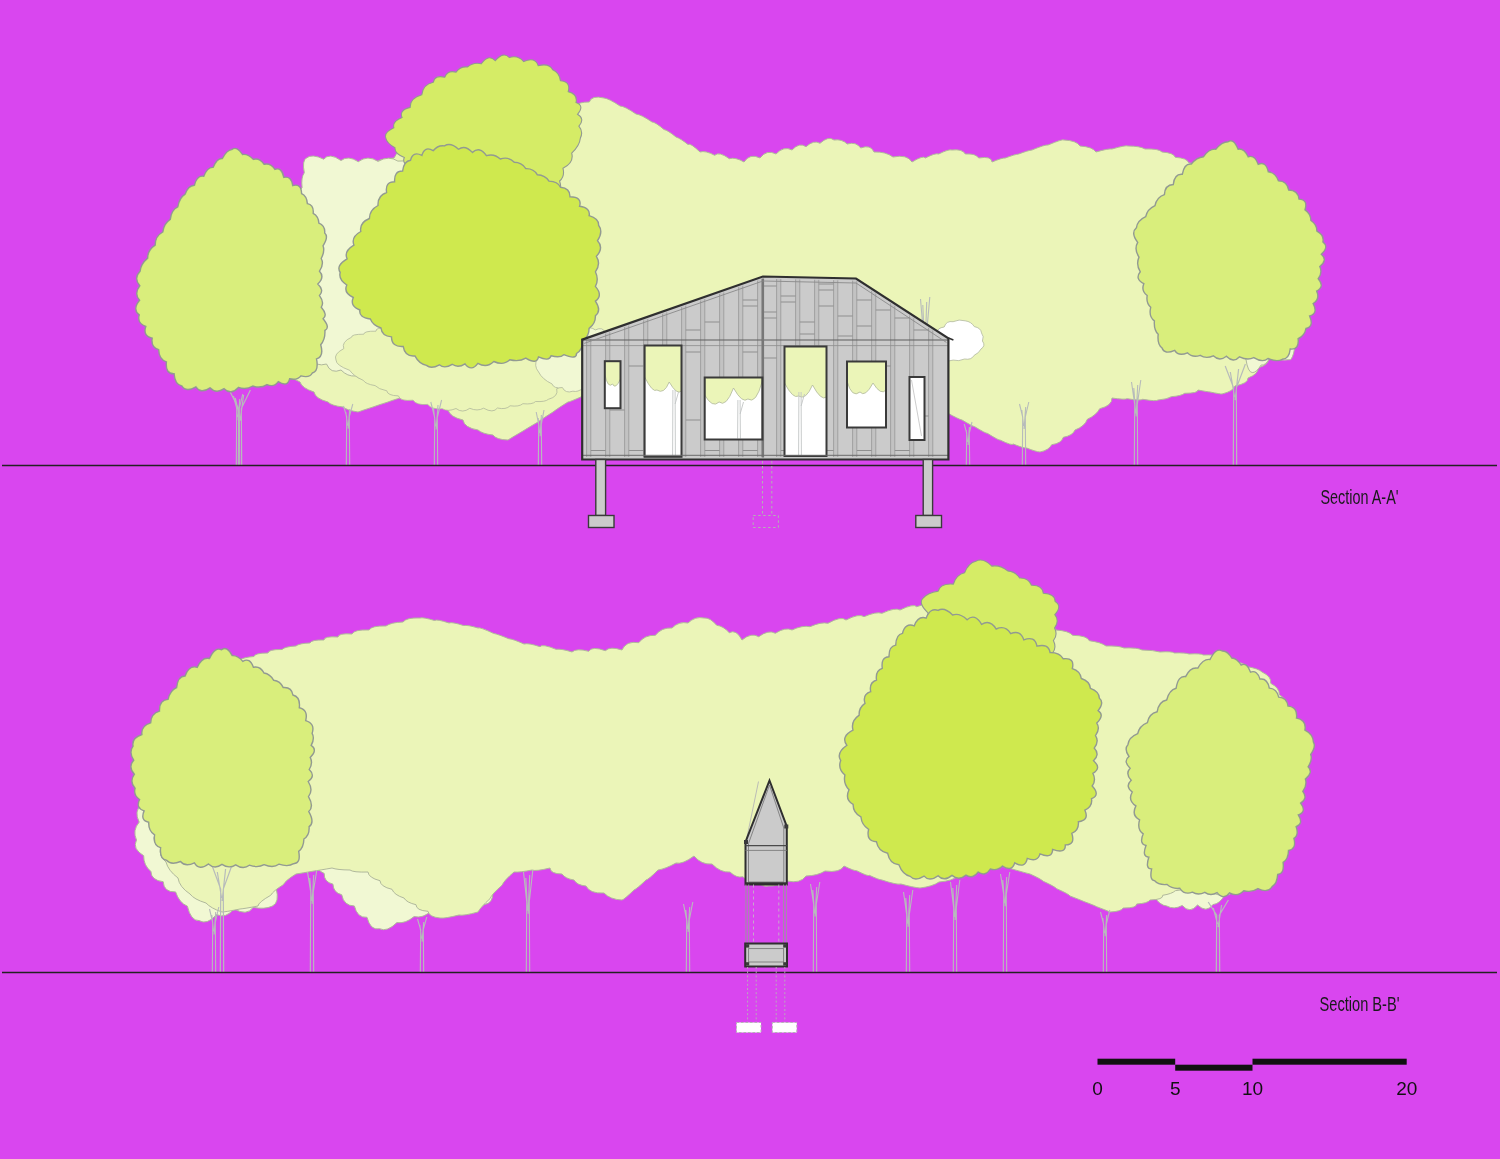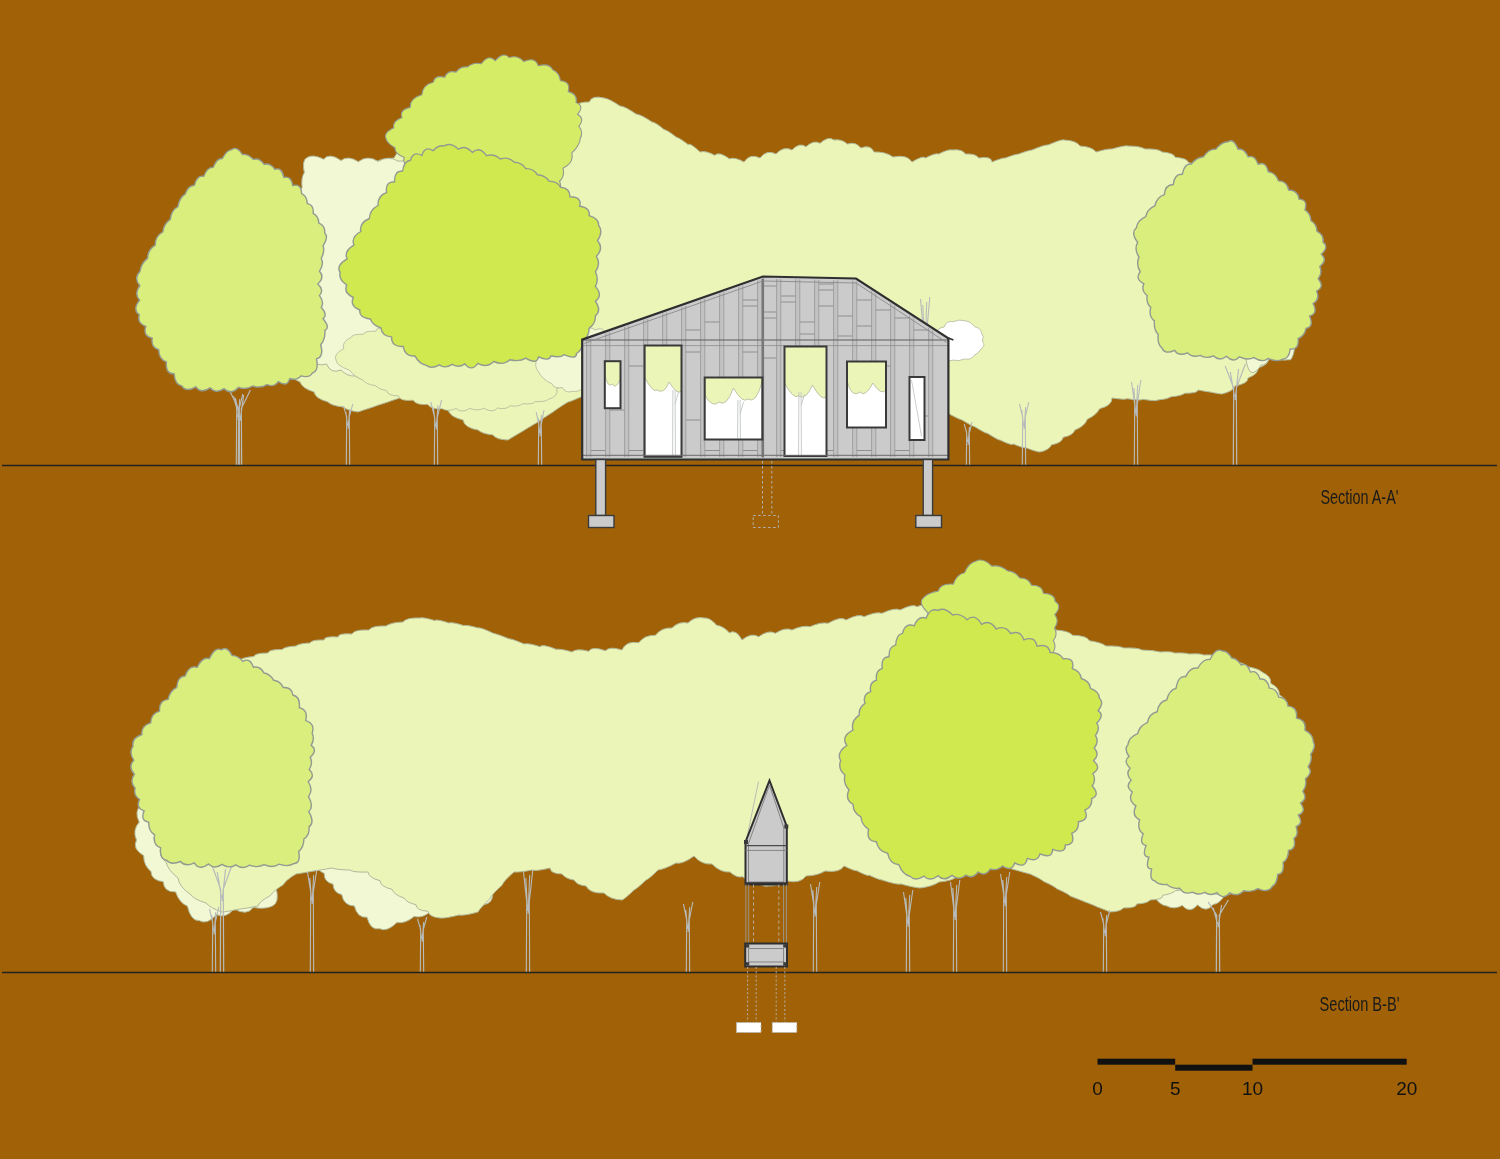--- a/index.html
+++ b/index.html
@@ -1,17 +1,17 @@
 <!DOCTYPE html>
 <html><head>
 <meta charset="utf-8">
 <title>Sections</title>
 <style>
 html,body{margin:0;padding:0;background:#fff;}
-#page{width:1500px;height:1159px;position:relative;overflow:hidden;background:#a16207;}
+#page{width:1500px;height:1159px;position:relative;overflow:hidden;background:#d946ef;}
 </style>
 </head>
 <body>
 
 <div id="page">
 <svg width="1500" height="1159" viewBox="0 0 1500 1159" xmlns="http://www.w3.org/2000/svg">
 
 <path d="M 268.0,352.0 Q 263.7,345.4 266.5,338.0 Q 259.7,331.5 265.0,324.0 Q 258.5,317.3 263.5,310.0 Q 257.7,303.1 262.0,296.0 Q 261.0,288.7 267.5,281.5 Q 263.7,274.0 273.0,267.0 Q 269.2,259.3 278.5,252.5 Q 276.1,244.8 284.0,238.0 Q 282.6,230.0 291.3,223.3 Q 291.2,215.4 298.7,208.7 Q 299.6,200.8 306.0,194.0 Q 307.9,188.7 318.7,185.3 Q 319.6,179.7 331.3,176.7 Q 334.7,171.5 344.0,168.0 Q 346.1,164.5 360.7,164.7 Q 365.3,161.9 377.3,161.3 Q 382.0,158.5 394.0,158.0 Q 397.6,150.3 406.7,144.7 Q 406.1,135.2 419.3,131.3 Q 420.0,122.1 432.0,118.0 Q 432.2,111.2 444.7,110.7 Q 446.0,104.3 457.3,103.3 Q 461.2,98.2 470.0,96.0 Q 475.0,92.4 487.3,93.3 Q 491.8,89.1 504.7,90.7 Q 510.7,87.4 522.0,88.0 Q 522.6,87.2 534.7,95.3 Q 537.4,96.2 547.3,102.7 Q 550.9,104.2 560.0,110.0 Q 562.2,103.8 574.7,106.0 Q 579.5,101.8 589.3,102.0 Q 591.6,95.0 604.0,98.0 Q 608.7,98.4 620.0,106.0 Q 624.4,106.0 636.0,114.0 Q 641.2,114.6 652.0,122.0 Q 654.9,121.8 664.0,129.5 Q 667.8,130.3 676.0,137.0 Q 680.3,138.4 688.0,144.5 Q 690.2,142.5 700.0,152.0 Q 705.4,150.3 714.7,155.3 Q 719.1,151.2 729.3,158.7 Q 735.3,156.9 744.0,162.0 Q 750.0,152.9 760.0,158.0 Q 766.9,149.1 776.0,154.0 Q 783.8,145.7 792.0,150.0 Q 799.5,142.0 806.0,146.7 Q 813.9,139.6 820.0,143.3 Q 828.5,135.6 834.0,140.0 Q 841.8,138.9 847.3,144.0 Q 856.1,141.4 860.7,148.0 Q 870.6,144.2 874.0,152.0 Q 885.6,151.5 893.0,157.0 Q 907.2,154.1 912.0,162.0 Q 923.6,155.0 925.3,158.0 Q 935.4,152.8 938.7,154.0 Q 948.7,149.0 952.0,150.0 Q 962.5,148.9 965.3,154.0 Q 975.7,153.3 978.7,158.0 Q 991.6,155.8 992.0,162.0 Q 1002.6,157.6 1005.3,158.0 Q 1014.5,154.5 1018.7,154.0 Q 1028.1,150.4 1032.0,150.0 Q 1045.3,144.4 1048.0,145.0 Q 1062.5,138.9 1064.0,140.0 Q 1076.5,140.6 1080.0,146.0 Q 1092.6,146.8 1096.0,152.0 Q 1108.9,148.3 1112.0,149.0 Q 1125.8,145.0 1128.0,146.0 Q 1140.0,146.0 1145.0,149.0 Q 1158.8,148.5 1162.0,152.0 Q 1173.7,152.8 1175.3,157.3 Q 1187.4,158.2 1188.7,162.7 Q 1198.8,164.3 1202.0,168.0 Q 1212.1,169.3 1215.3,172.7 Q 1226.3,173.9 1228.7,177.3 Q 1242.3,177.9 1242.0,182.0 Q 1254.8,184.5 1259.0,189.0 Q 1273.0,191.4 1276.0,196.0 Q 1285.6,199.7 1287.0,205.0 Q 1295.7,209.0 1298.0,214.0 Q 1302.5,222.1 1301.0,231.0 Q 1309.1,238.8 1304.0,248.0 Q 1310.1,254.9 1303.3,262.7 Q 1307.5,269.8 1302.7,277.3 Q 1308.3,284.6 1302.0,292.0 Q 1307.0,299.4 1300.0,306.7 Q 1306.0,314.3 1298.0,321.3 Q 1304.3,329.2 1296.0,336.0 Q 1291.7,342.5 1278.0,348.0 Q 1280.4,353.9 1268.0,358.0 Q 1270.2,364.1 1258.0,368.0 Q 1258.5,374.0 1248.0,378.0 Q 1248.3,383.4 1235.0,386.0 Q 1233.5,391.1 1222.0,394.0 Q 1220.4,394.1 1210.0,392.0 Q 1207.8,391.9 1198.0,390.0 Q 1198.0,393.3 1184.7,393.3 Q 1181.4,395.9 1171.3,396.7 Q 1167.6,399.2 1158.0,400.0 Q 1156.6,401.6 1142.7,399.3 Q 1141.1,400.9 1127.3,398.7 Q 1124.5,399.9 1112.0,398.0 Q 1112.2,405.6 1099.7,408.7 Q 1096.3,415.1 1087.3,419.3 Q 1084.8,426.3 1075.0,430.0 Q 1072.8,435.5 1063.3,437.3 Q 1061.6,443.3 1051.7,444.7 Q 1048.9,450.2 1040.0,452.0 Q 1035.9,451.7 1026.7,448.0 Q 1023.6,448.4 1013.3,444.0 Q 1012.4,446.0 1000.0,440.0 Q 999.7,441.0 987.3,433.3 Q 986.1,433.7 974.7,426.7 Q 972.4,426.3 962.0,420.0 Q 958.2,419.0 948.0,413.3 Q 946.8,414.5 934.0,406.7 Q 931.1,406.6 920.0,400.0 Q 918.0,402.4 906.7,396.7 Q 902.1,397.0 893.3,393.3 Q 889.3,394.4 880.0,390.0 Q 877.7,397.2 866.7,394.0 Q 863.7,401.4 853.3,398.0 Q 849.9,406.1 840.0,402.0 Q 835.4,408.9 826.7,405.3 Q 821.2,411.6 813.3,408.7 Q 807.5,415.8 800.0,412.0 Q 793.6,422.1 786.7,418.7 Q 779.7,426.2 773.3,425.3 Q 765.8,433.9 760.0,432.0 Q 752.4,439.3 746.7,438.7 Q 738.0,448.1 733.3,445.3 Q 725.6,451.3 720.0,452.0 Q 709.4,458.9 704.0,455.0 Q 692.4,462.8 688.0,458.0 Q 678.9,455.9 673.0,449.0 Q 662.0,448.8 658.0,440.0 Q 649.0,439.2 648.0,430.0 Q 638.0,429.6 638.0,420.0 Q 628.7,418.4 628.0,410.0 Q 617.2,407.2 613.0,400.0 Q 601.4,397.3 598.0,390.0 Q 584.0,396.3 583.0,396.0 Q 569.2,402.2 568.0,402.0 Q 557.5,408.5 553.0,412.0 Q 542.7,418.5 538.0,422.0 Q 527.7,428.0 523.0,431.0 Q 513.0,436.8 508.0,440.0 Q 496.2,439.7 493.0,435.0 Q 482.4,433.9 478.0,430.0 Q 464.2,427.7 463.0,420.0 Q 450.0,417.0 448.0,410.0 Q 437.3,406.5 433.0,401.0 Q 420.4,398.0 418.0,392.0 Q 406.4,395.6 403.0,397.0 Q 390.6,400.9 388.0,402.0 Q 376.8,405.5 373.0,407.0 Q 362.1,410.5 358.0,412.0 Q 347.0,410.4 343.0,407.0 Q 331.1,405.6 328.0,402.0 Q 315.0,398.4 314.0,392.0 Q 301.7,388.0 300.0,382.0 Q 287.1,376.5 280.0,370.0 Q 267.9,361.8 268.0,352.0 Z" fill="#ebf5b8" stroke="#b0b89c" stroke-width="1"></path>
 
 <path d="M 474.9,262.0 Q 478.3,269.9 469.9,277.2 Q 473.7,286.2 464.8,292.4 Q 470.2,303.2 459.7,307.6 Q 462.8,320.1 455.8,326.3 Q 458.4,339.8 451.8,345.0 Q 454.1,359.4 447.9,363.6 Q 442.4,369.9 432.3,368.9 Q 427.1,377.1 416.7,374.1 Q 410.8,383.3 401.1,379.4 Q 394.7,386.5 385.9,378.2 Q 378.4,381.5 370.7,377.1 Q 362.6,381.6 355.6,376.0 Q 347.4,376.7 341.0,370.0 Q 330.7,374.3 326.5,364.0 Q 315.5,367.3 312.0,358.0 Q 304.1,354.1 300.8,344.6 Q 288.5,343.8 289.6,331.1 Q 276.6,329.1 278.4,317.7 Q 270.9,311.2 276.4,299.1 Q 268.8,291.4 274.4,280.6 Q 269.2,271.5 272.4,262.0 Q 273.3,254.2 280.9,247.1 Q 279.0,237.9 289.3,232.1 Q 290.3,223.0 297.8,217.2 Q 295.3,207.2 299.9,202.4 Q 297.6,191.7 302.1,187.6 Q 300.9,177.5 304.3,172.7 Q 301.9,160.5 306.5,157.9 Q 312.2,153.5 323.7,159.2 Q 329.3,152.3 341.0,160.5 Q 348.1,155.0 358.3,161.7 Q 367.7,154.6 378.1,161.4 Q 388.7,155.1 397.9,161.1 Q 409.1,159.1 416.0,170.6 Q 428.0,170.2 434.2,180.2 Q 442.5,181.8 444.7,191.1 Q 456.5,190.5 455.2,202.1 Q 467.8,202.5 465.7,213.0 Q 474.5,217.7 468.8,229.4 Q 477.3,235.4 471.8,245.7 Q 478.4,253.2 474.9,262.0 Z" fill="#f1f8d3" stroke="#b0b89c" stroke-width="1"></path>

